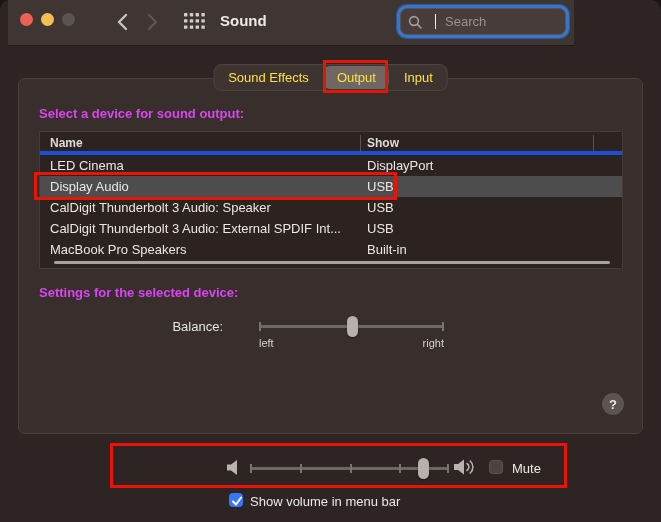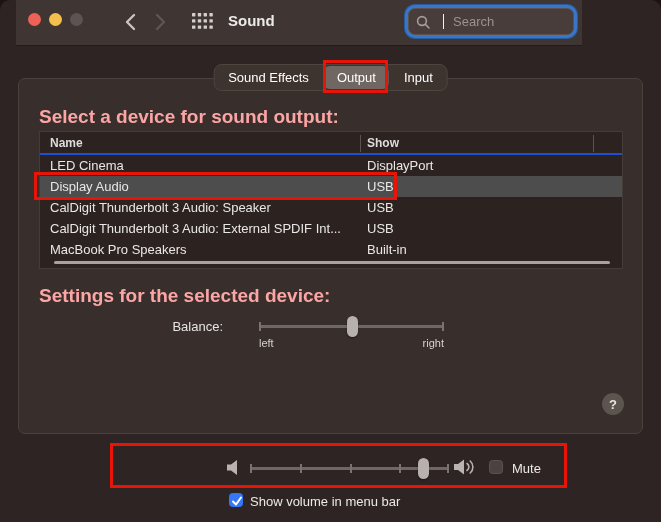--- a/index.html
+++ b/index.html
@@ -3,21 +3,21 @@
 <meta charset="utf-8">
 <style>
   html,body{margin:0;padding:0;background:#1a1513;}
   *{box-sizing:border-box;font-family:"Liberation Sans","DejaVu Sans",sans-serif;}
   .window{
     position:relative;width:661px;height:522px;margin:0 auto;
     background:#2e2423;color:#ebe9e8;overflow:hidden;
     border-radius:10px 10px 0 0;
   }
   
-  .toolbar{position:absolute;left:16px;top:0;width:566px;height:46px;background:#3f3532;border-bottom:1px solid #221b19;}
+  .toolbar{position:absolute;left:8px;top:0;width:566px;height:46px;background:#3f3532;border-bottom:1px solid #221b19;}
   .traffic{position:absolute;top:13px;width:13px;height:13px;border-radius:50%;}
   .t-close{left:12px;background:#ee6156;}
   .t-min{left:33px;background:#f5bf4f;}
   .t-max{left:54px;background:#5c5452;}
   .nav-btn{position:absolute;top:9px;width:26px;height:26px;display:flex;align-items:center;justify-content:center;}
   .nav-back{left:101px;}
   .nav-fwd{left:131px;}
   .grid-icon{position:absolute;left:176px;top:13px;}
   .win-title{position:absolute;left:212px;top:12px;font-size:15px;font-weight:bold;color:#eceae9;}
   
@@ -31,37 +31,37 @@
   .search .caret{width:1px;height:15px;background:#f2f0ef;margin-right:1px;}
   .search .ph{font-size:13px;color:#9b9290;}
   
   .seg{
     position:absolute;left:50%;top:64px;transform:translateX(-50%);
     height:27px;background:#3d332f;border:1px solid #4e4440;border-radius:8px;
     display:flex;align-items:center;z-index:3;
   }
   .seg-item{
     height:23px;margin:1px;padding:3px 13px;border-radius:6px;
-    display:flex;align-items:center;font-size:13px;color:#ffffff;white-space:nowrap;
+    display:flex;align-items:center;font-size:13px;color:#fde047;white-space:nowrap;
   }
   .seg-item.selected{background:#706662;}
   
   .panel{
     position:absolute;left:18px;top:78px;width:625px;height:356px;
     background:#382e2b;border:1px solid #4c413d;border-radius:7px;
   }
-  .section-label{position:absolute;left:20px;font-size:19px;font-weight:bold;color:#fca5a5;}
+  .section-label{position:absolute;left:20px;font-size:13px;font-weight:bold;color:#d946ef;}
   .lbl-select{top:27px;}
   .lbl-settings{top:206px;}
   
   .device-table{
     position:absolute;left:20px;top:52px;width:584px;height:138px;
     background:#2c2220;border:1px solid #453b38;
   }
-  .tbl-header{position:absolute;left:0;top:0;width:100%;height:23px;border-bottom:2px solid #1d4ed8;}
+  .tbl-header{position:absolute;left:0;top:0;width:100%;height:23px;border-bottom:4px solid #1d4ed8;}
   .tbl-header .hcell{position:absolute;top:4px;font-size:12px;font-weight:bold;color:#dedcdb;}
   .h-name{left:10px;}
   .h-type{left:327px;}
   .vdiv{position:absolute;top:3px;width:1px;height:17px;background:#5b5350;}
   .vdiv-type{left:320px;}
   .vdiv-scroll{left:553px;}
   .tbl-row{position:absolute;left:0;width:100%;height:21px;}
   .tbl-row.selected{background:#4d4d4d;}
   .tbl-row .cell{position:absolute;top:3px;font-size:13px;color:#e9e7e6;white-space:nowrap;}
   .c-name{left:10px;max-width:305px;overflow:hidden;}

